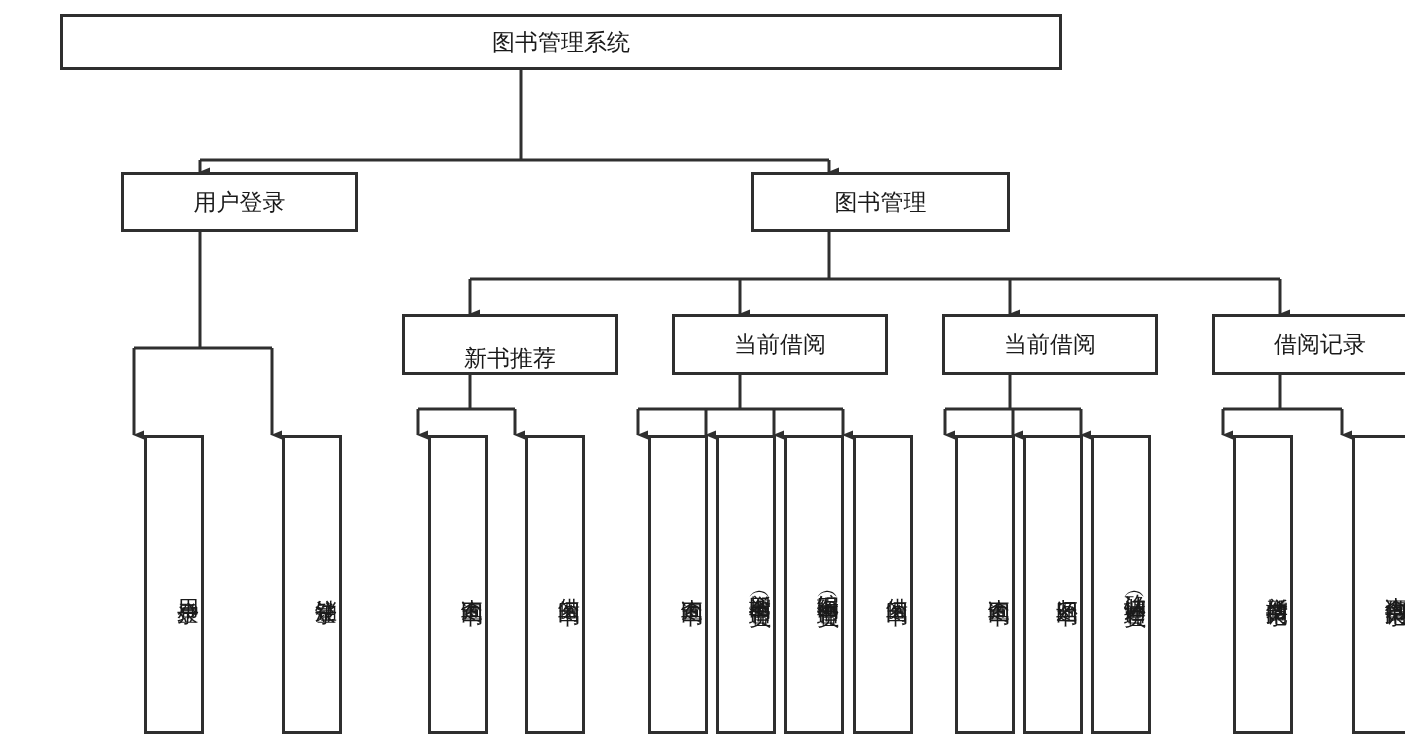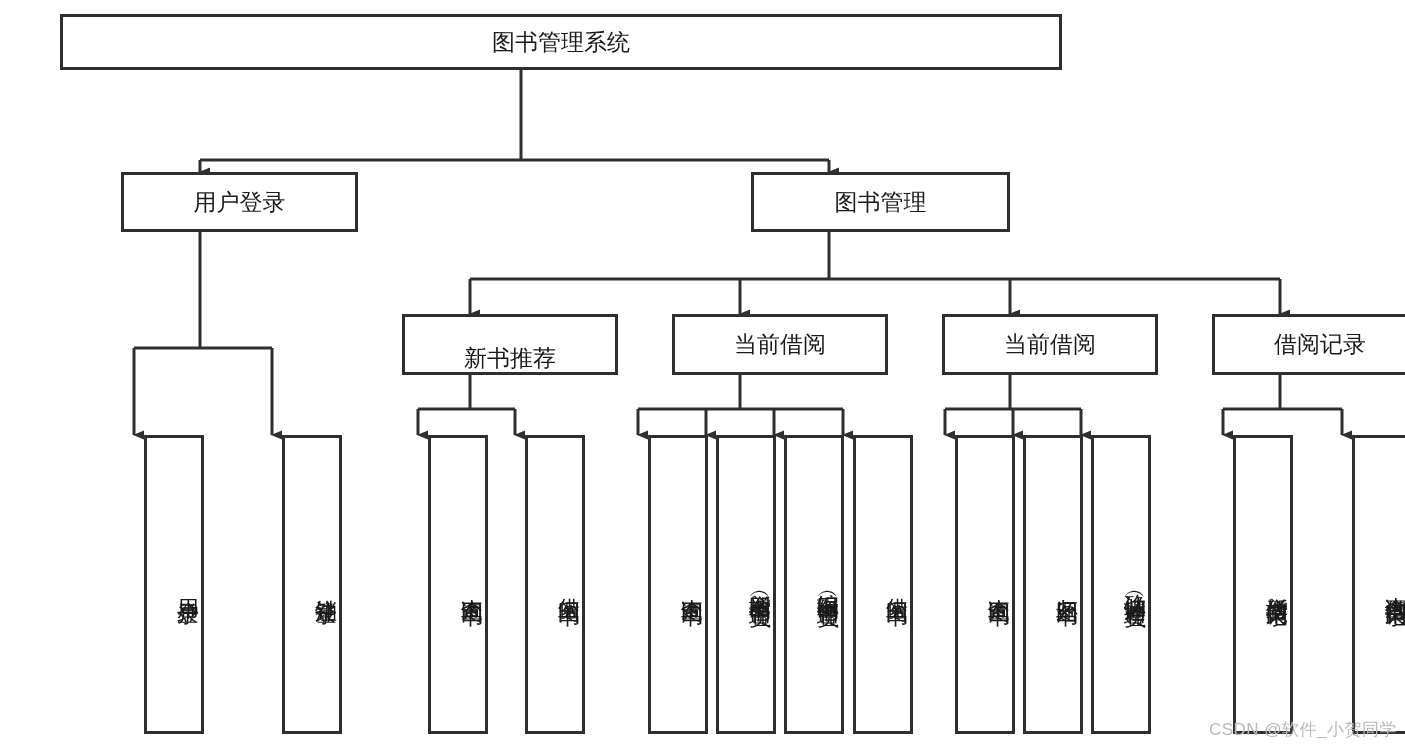--- a/index.html
+++ b/index.html
@@ -173,14 +173,13 @@
         <span class="label">确认归还（管理员）</span>
       </div>
       <div class="node vert" style="left: 1193px; top: 435px; width: 60px; height: 299px;">
         <span class="label">新增借阅记录</span>
       </div>
       <div class="node vert" style="left: 1312px; top: 435px; width: 60px; height: 299px;">
         <span class="label">查询借阅记录</span>
       </div>
     </div>
 
-  <div id="watermark">CSDN @软件_小贺同学</div>
 </div>
 
 </body></html>

